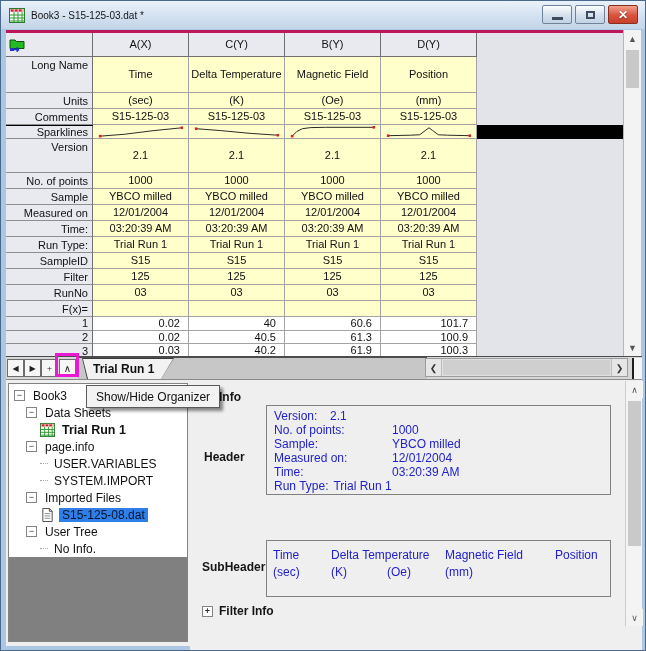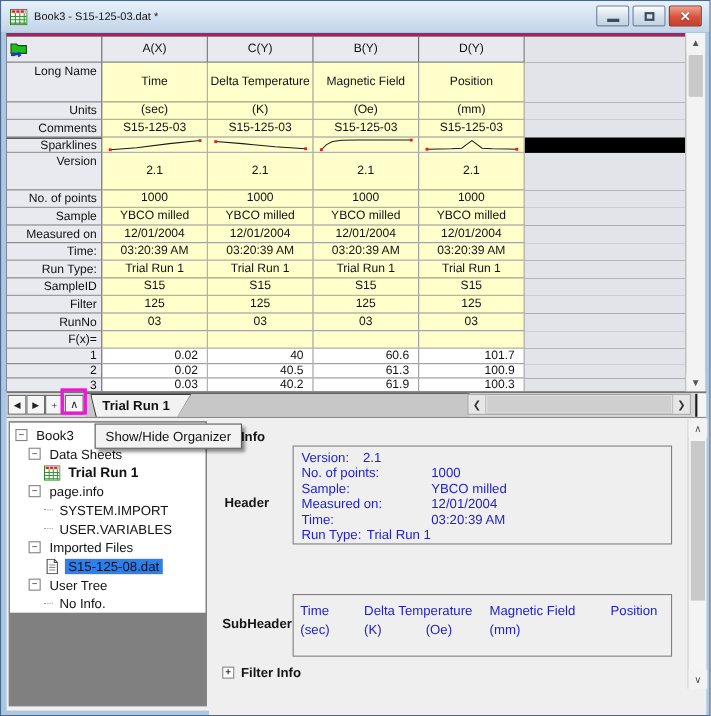--- a/index.html
+++ b/index.html
@@ -350,25 +350,25 @@
       <path d="M1 7 H15 M1 10 H15 M1 13 H15 M5 4 V14 M9 4 V14 M13 4 V14" stroke="#2d9a2d" stroke-width="1" fill="none"></path>
     </svg>
             <span class="lbl">Trial Run 1</span>
           </div>
           <div class="tree-item" style="padding-left: 17px;">
             <span class="expander">−</span>
             <span class="lbl">page.info</span>
           </div>
           <div class="tree-item" style="padding-left: 31px;">
             <span class="dotline"></span>
-            <span class="lbl">SYSTEM.IMPORT</span>
+            <span class="lbl">USER.VARIABLES</span>
           </div>
           <div class="tree-item" style="padding-left: 31px;">
             <span class="dotline"></span>
-            <span class="lbl">USER.VARIABLES</span>
+            <span class="lbl">SYSTEM.IMPORT</span>
           </div>
           <div class="tree-item" style="padding-left: 17px;">
             <span class="expander">−</span>
             <span class="lbl">Imported Files</span>
           </div>
           <div class="tree-item sel" style="padding-left: 31px;">
             <svg class="t-icon" viewBox="0 0 16 15">
       <path d="M3 0.5 h7 l3 3 V14.5 H3 Z" fill="#ffffff" stroke="#444444"></path>
       <path d="M10 0.5 v3 h3" fill="none" stroke="#444444"></path>
       <path d="M5 6 h6 M5 8.5 h6 M5 11 h6" stroke="#888888" stroke-width="1"></path>

